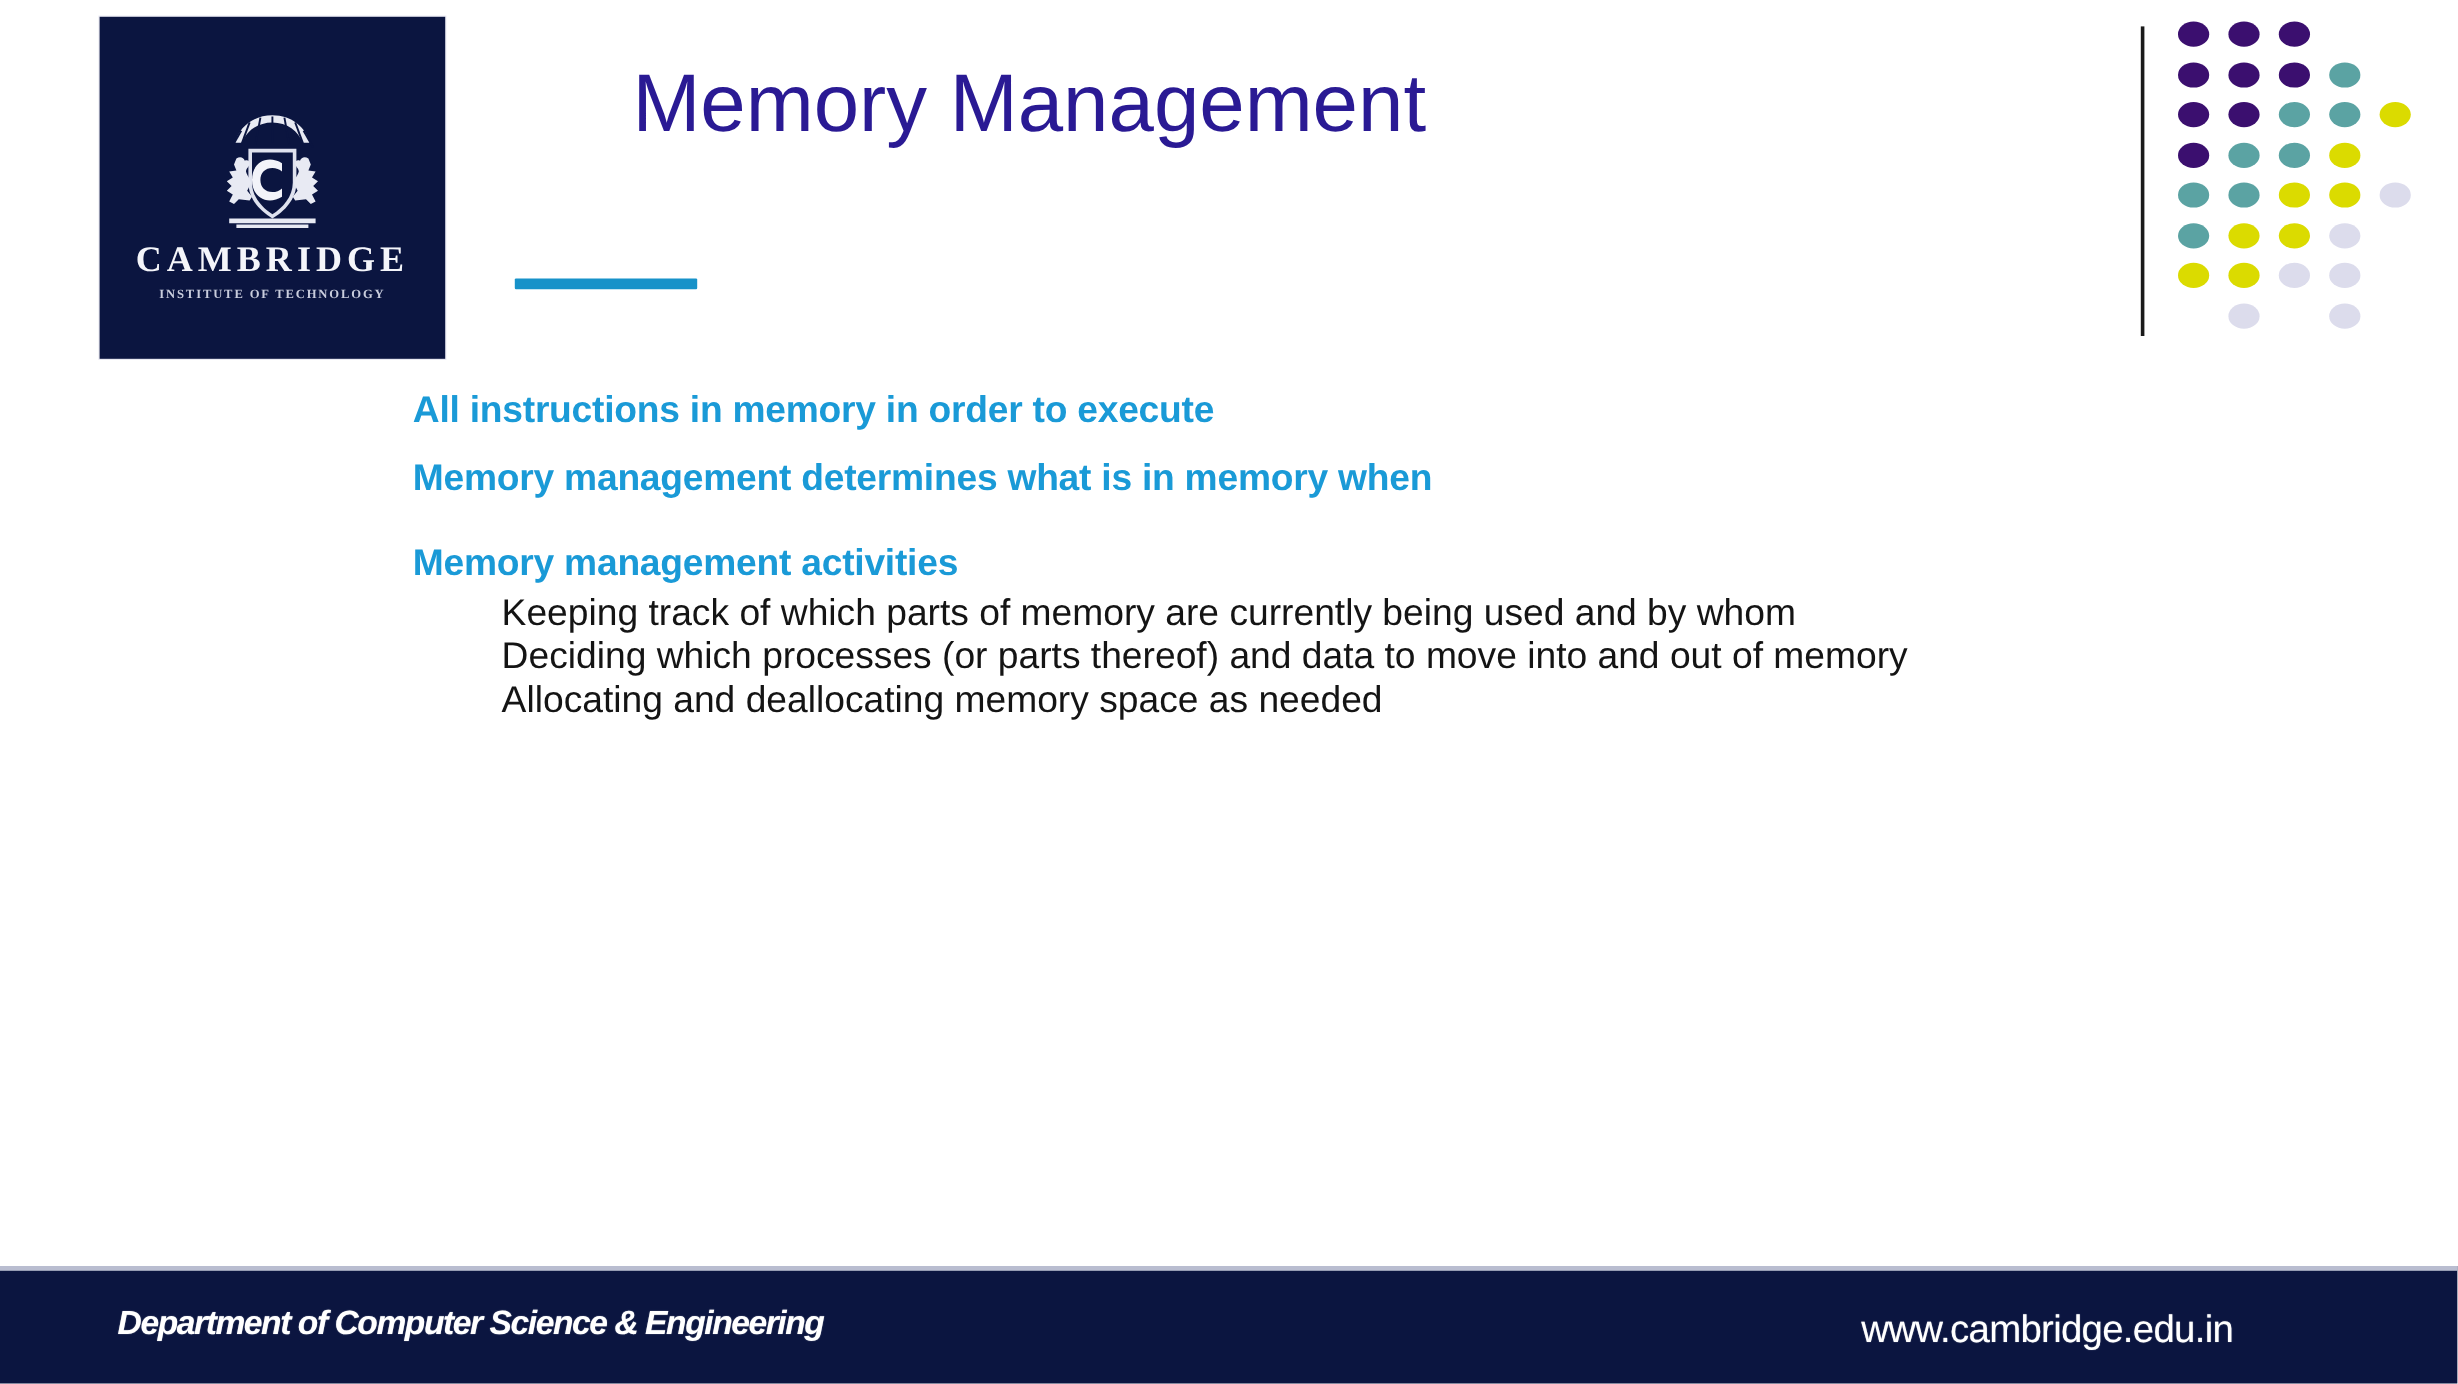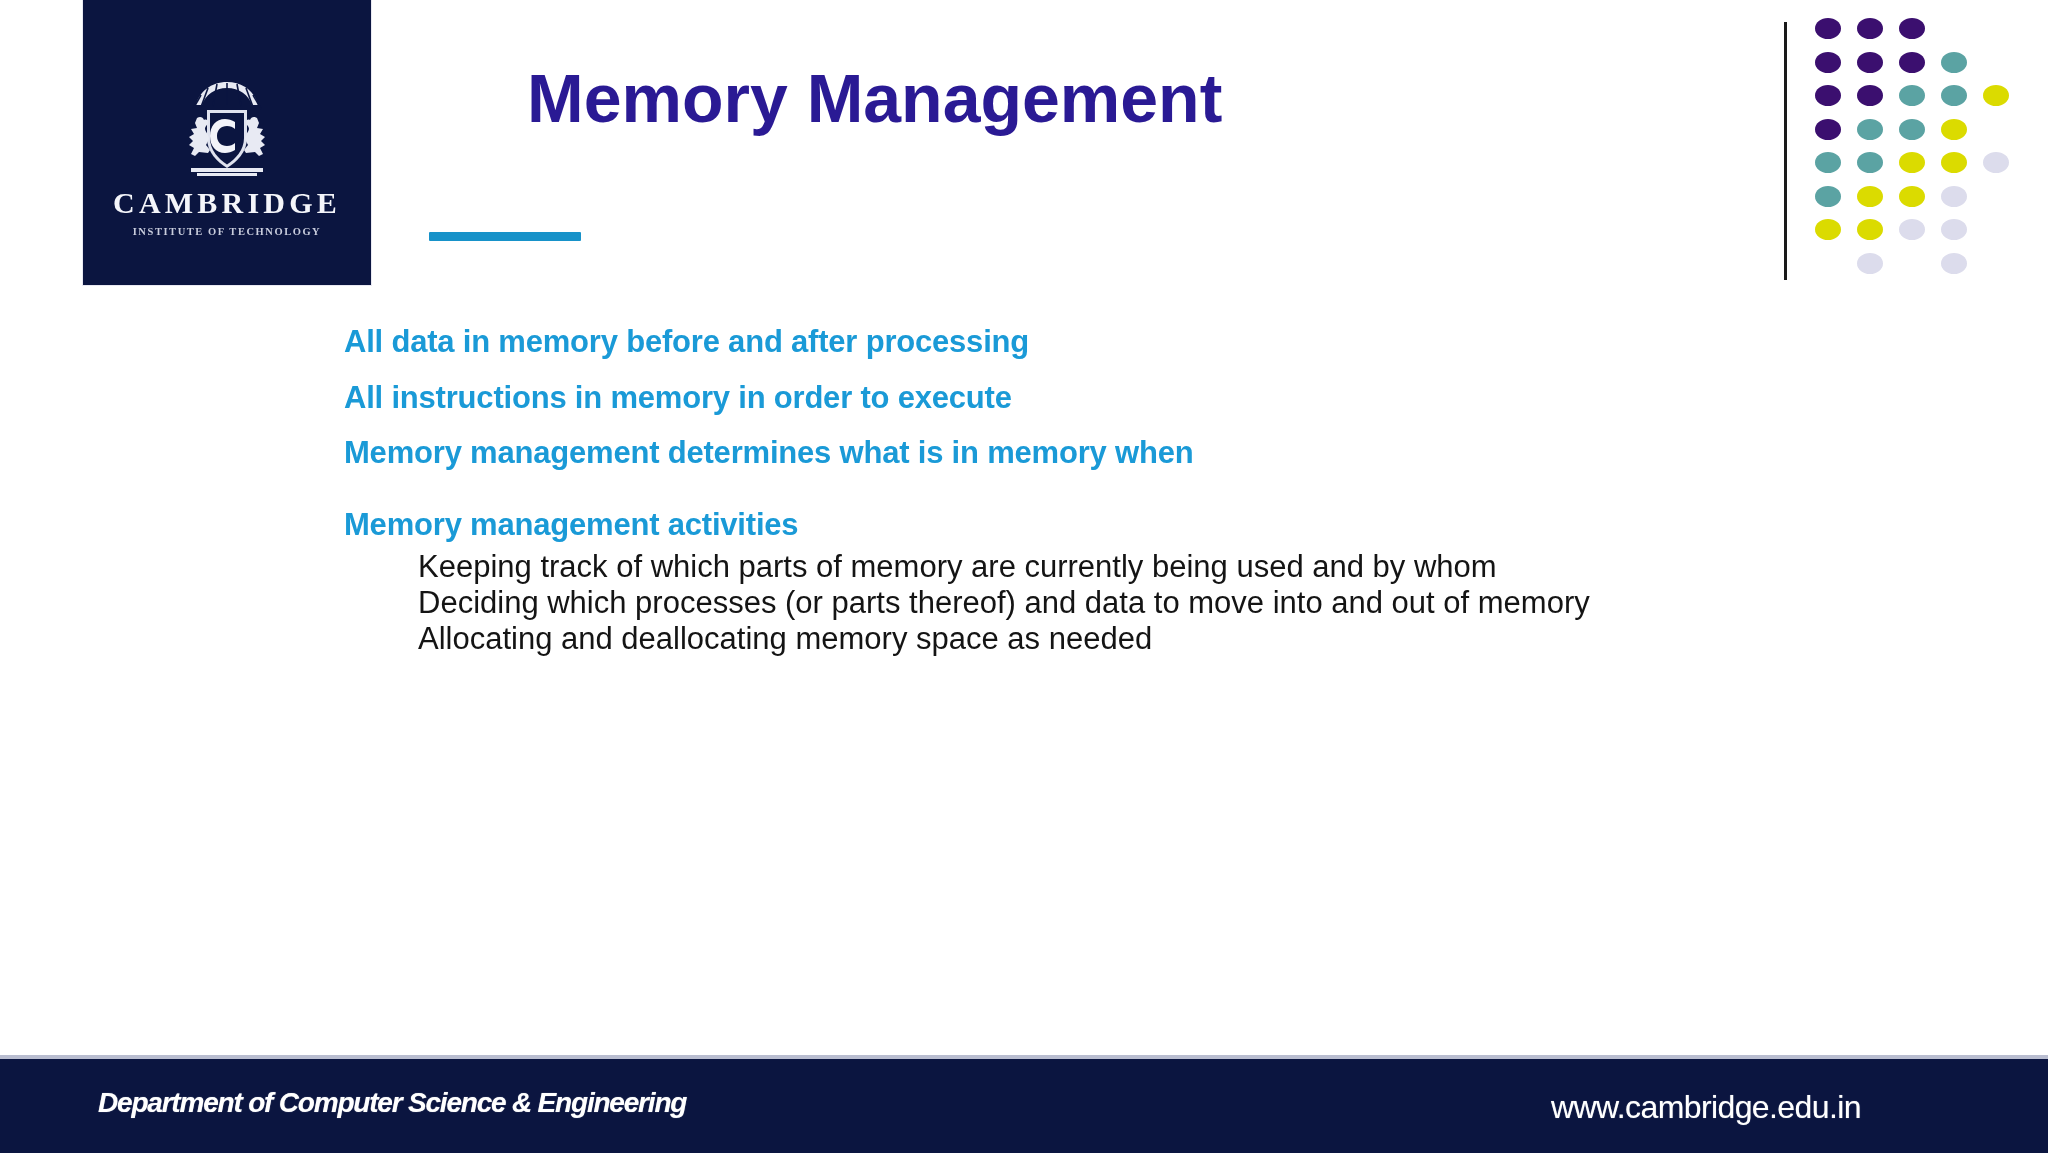--- a/index.html
+++ b/index.html
@@ -19,21 +19,21 @@
   .slide {
     position: absolute;
     inset: 0;
     background: #ffffff;
   }
 
   
   .logo-box {
     position: absolute;
     left: 83px;
-    top: 0px;
+    top: 14px;
     width: 288px;
     height: 285px;
     background: #0b1540;
     box-shadow: 0 0 0 1px #e9e9f2;
     display: flex;
     flex-direction: column;
     align-items: center;
     justify-content: center;
   }
   .logo-crest {
@@ -62,23 +62,23 @@
     line-height: 1;
     margin-top: 9px;
     text-align: center;
     white-space: nowrap;
   }
 
   
   .slide-title {
     position: absolute;
     left: 527px;
-    top: 62px;
-    font-family: "Liberation Sans", sans-serif;
-    font-weight: 700;
+    top: 50px;
+    font-family: "Liberation Sans", sans-serif;
+    font-weight: 400;
     font-size: 68px;
     line-height: 1.08;
     color: #2a1a94;
     white-space: nowrap;
   }
   .title-rule {
     position: absolute;
     left: 429px;
     top: 232px;
     width: 152px;
@@ -247,21 +247,20 @@
       <div class="dot" style="left: 0px; top: 201px; background: rgb(219, 219, 0);"></div>
       <div class="dot" style="left: 42px; top: 201px; background: rgb(219, 219, 0);"></div>
       <div class="dot" style="left: 84px; top: 201px; background: rgb(220, 220, 236);"></div>
       <div class="dot" style="left: 126px; top: 201px; background: rgb(220, 220, 236);"></div>
       <div class="dot" style="left: 42px; top: 234.5px; background: rgb(220, 220, 236);"></div>
       <div class="dot" style="left: 126px; top: 234.5px; background: rgb(220, 220, 236);"></div>
     </div>
 
   <div class="body-block">
 
-    <div class="lvl1">All data in memory before and after processing</div>
 
     <div class="lvl1">All instructions in memory in order to execute</div>
 
     <div class="lvl1 tight">Memory management determines what is in memory when</div>
 
     <div class="gap-md"></div>
 
     <div class="lvl1 tight">Memory management activities</div>
     <div class="lvl2">Keeping track of which parts of memory are currently being used and by whom</div>
     <div class="lvl2">Deciding which processes (or parts thereof) and data to move into and out of memory</div>

